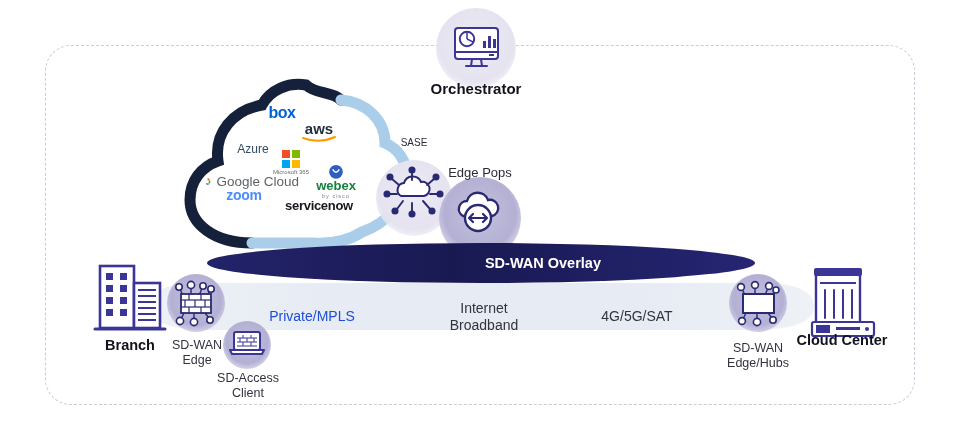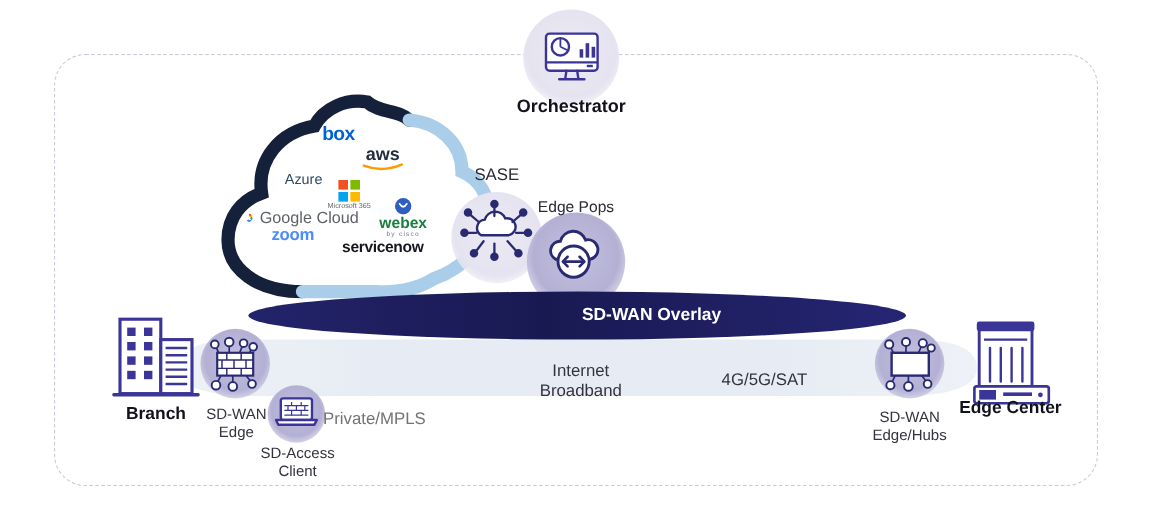--- a/index.html
+++ b/index.html
@@ -236,43 +236,43 @@
       <g fill="#3b3597">
         <rect x="816" y="325" width="14" height="8"></rect>
         <rect x="836" y="327" width="24" height="3"></rect>
         <circle cx="867" cy="329" r="2"></circle>
       </g>
     </g>
   </svg>
 
   <div class="lbl bold" style="left:396px;top:80px;width:160px;font-size:15px;">Orchestrator</div>
 
-  <div class="lbl" style="left:374px;top:137px;width:80px;font-size:14px;">SASE</div>
+  <div class="lbl" style="left:374px;top:137px;width:80px;font-size:10px;">SASE</div>
 
   <div class="lbl" style="left:432px;top:165px;width:96px;font-size:13px;">Edge Pops</div>
 
   <div class="lbl bold" style="left:361px;top:255px;width:240px;font-size:14.5px;color:#ffffff;text-align:right;">SD-WAN Overlay</div>
 
-  <div class="lbl" style="left:232px;top:308px;width:160px;font-size:14px;color:#737373;margin-top:32px;">Private/MPLS</div>
+  <div class="lbl" style="left:232px;top:308px;width:160px;font-size:14px;color:#1d4ed8;">Private/MPLS</div>
   <div class="lbl" style="left:404px;top:300px;width:160px;font-size:14px;color:#33333f;">Internet
 Broadband</div>
   <div class="lbl" style="left:557px;top:308px;width:160px;font-size:14px;color:#33333f;">4G/5G/SAT</div>
 
   <div class="lbl bold" style="left:78px;top:337px;width:104px;font-size:14.5px;">Branch</div>
 
   <div class="lbl" style="left:156px;top:338px;width:82px;font-size:12.5px;color:#33333f;">SD-WAN
 Edge</div>
 
   <div class="lbl" style="left:203px;top:371px;width:90px;font-size:12.5px;color:#33333f;">SD-Access
 Client</div>
 
   <div class="lbl" style="left:712px;top:341px;width:92px;font-size:12.5px;color:#33333f;">SD-WAN
 Edge/Hubs</div>
 
-  <div class="lbl bold" style="left:782px;top:332px;width:120px;font-size:14.5px;">Edge Center</div>
+  <div class="lbl bold" style="left:782px;top:332px;width:120px;font-size:14.5px;">Cloud Center</div>
 
   <div class="logo" style="left:258px;top:104px;width:48px;height:18px;">
     <span class="logotext" style="font-size:16px;font-weight:bold;color:#0061d5;letter-spacing:-0.5px;">box</span>
   </div>
 
   <div class="logo" style="left:293px;top:120px;width:52px;height:24px;flex-direction:column;gap:0;">
     <span class="logotext" style="font-size:15px;font-weight:bold;color:#232f3e;line-height:1;">aws</span>
     <svg width="34" height="7" viewBox="0 0 34 7">
       <path d="M1,2 Q17,8 33,1" stroke="#ff9900" stroke-width="2" fill="none" stroke-linecap="round"></path>
     </svg>

